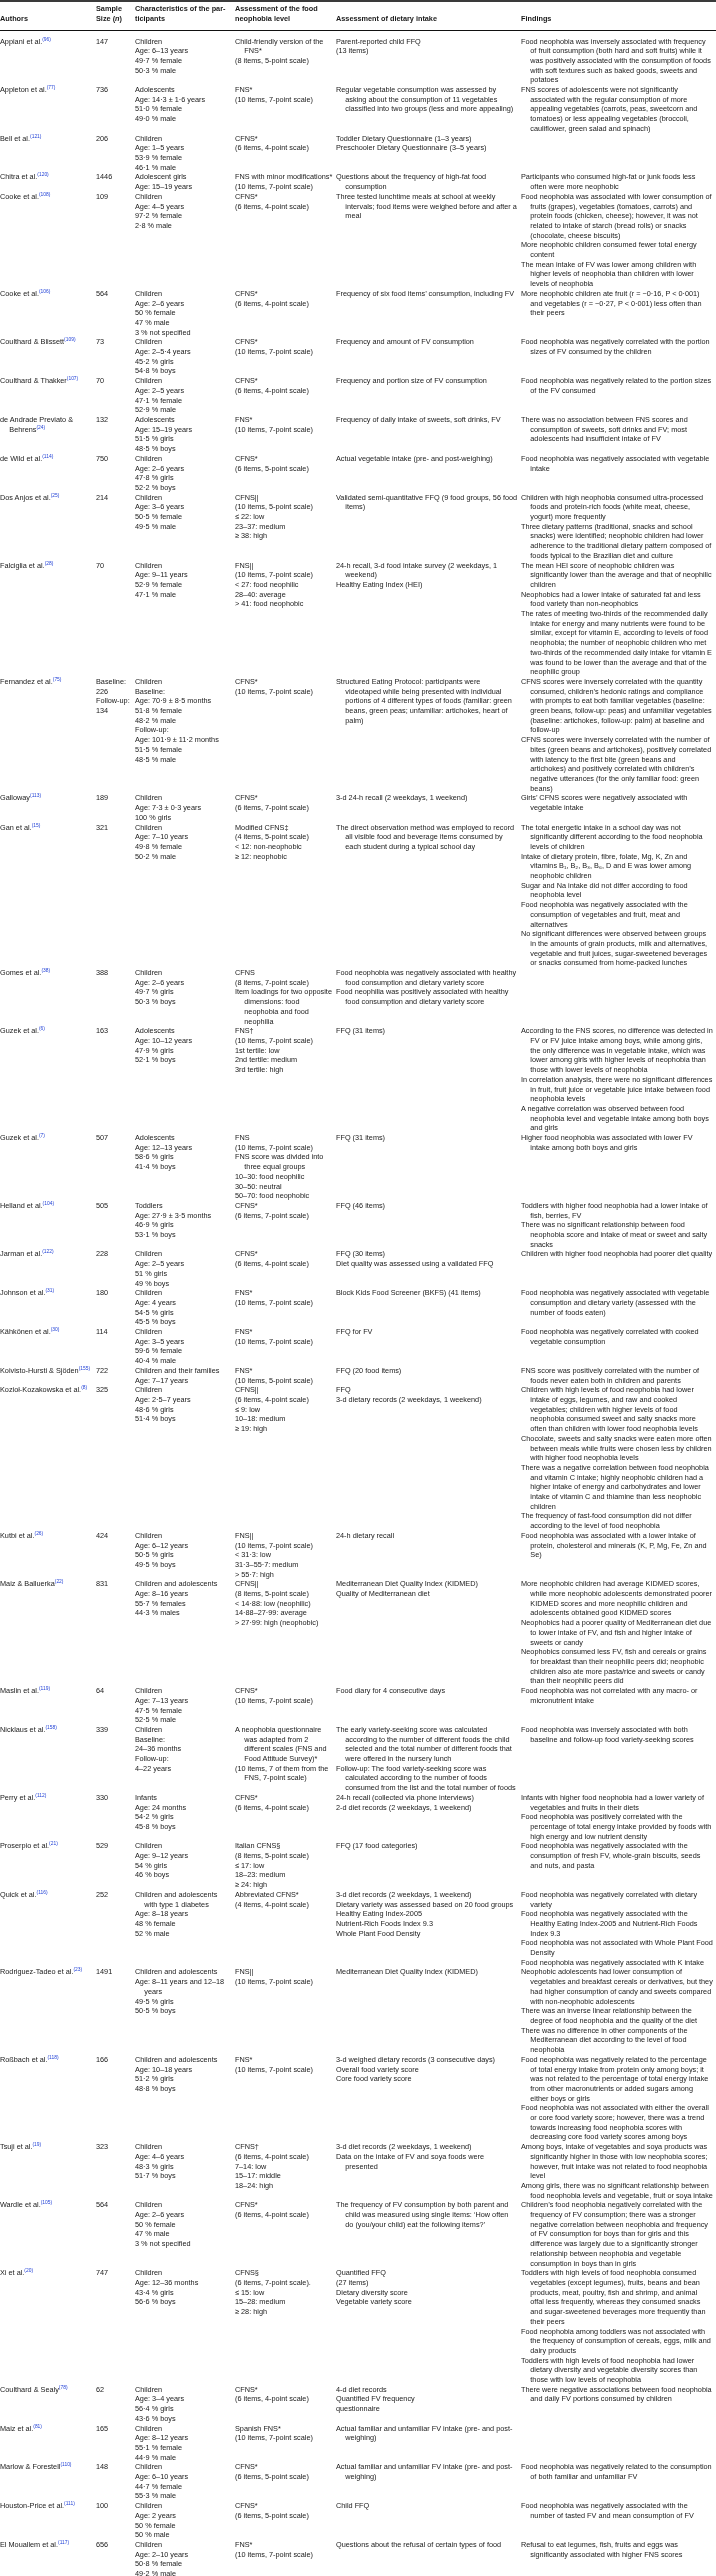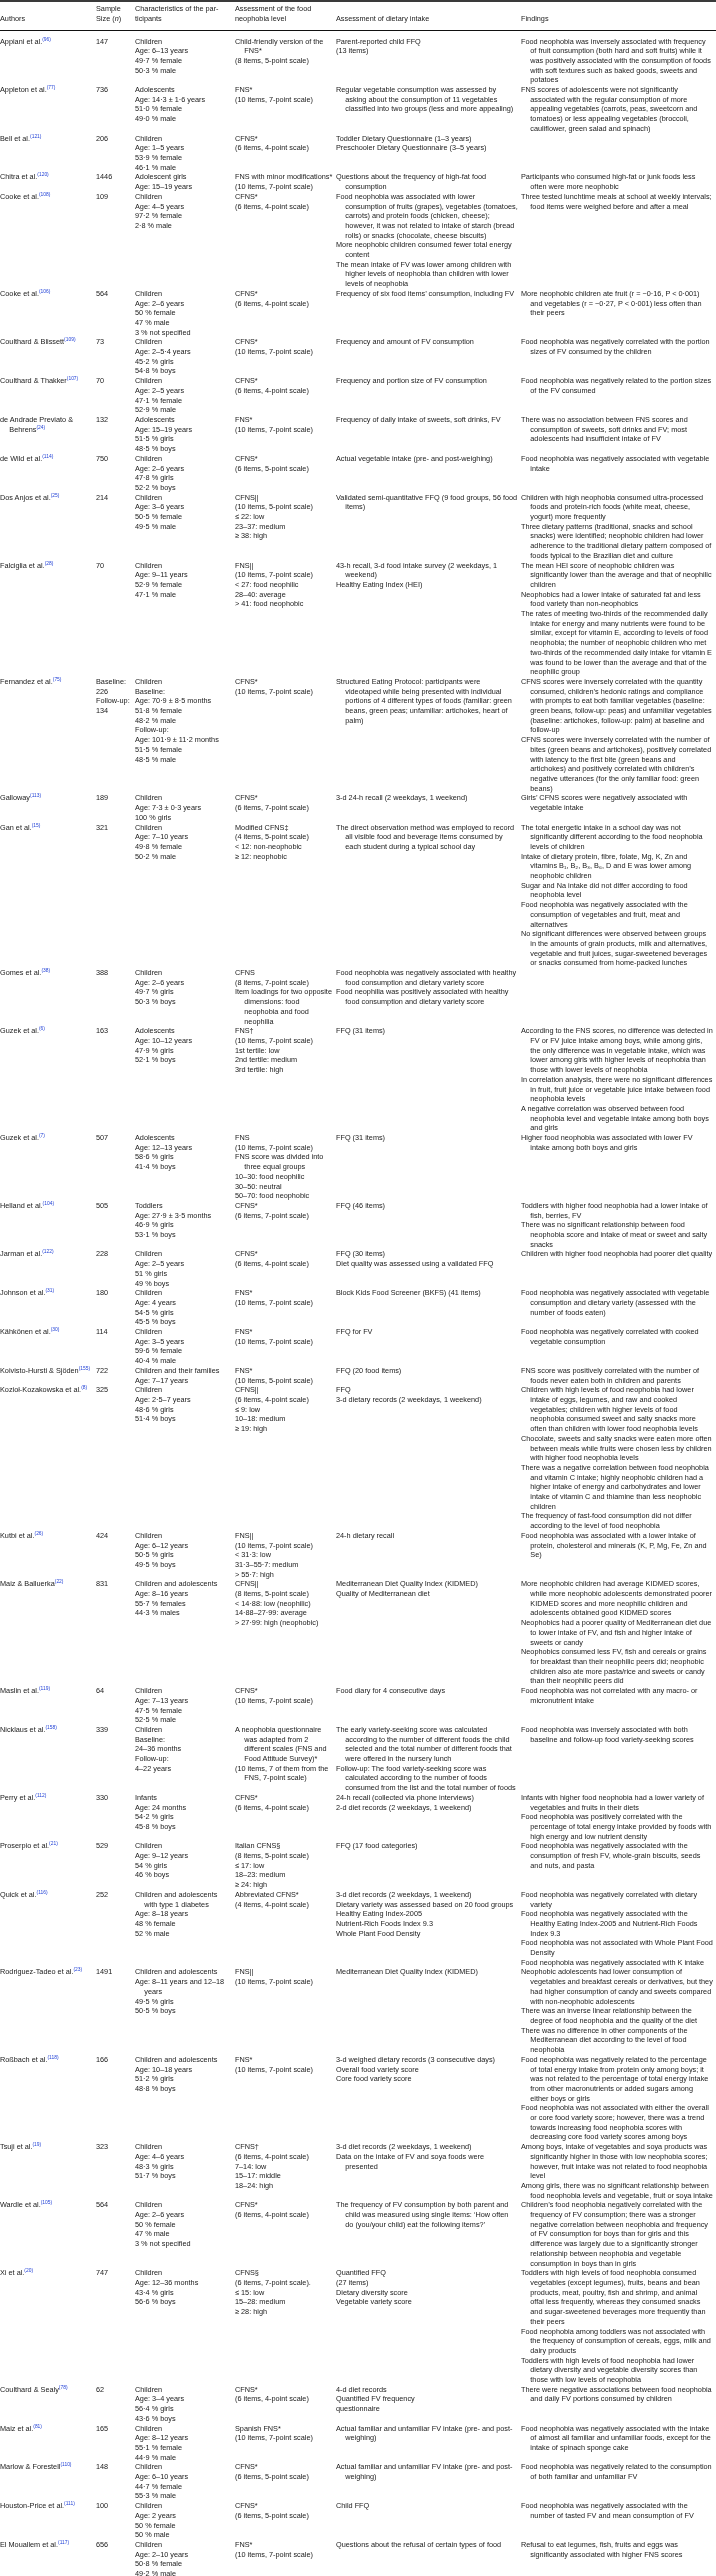--- a/index.html
+++ b/index.html
@@ -20,21 +20,21 @@
     display: grid;
     grid-template-columns: 96px 39px 100px 101px 185px 195px;
     padding-bottom: 0px;
   }
   .header {
     border-bottom: 1px solid #111111;
     padding-top: 2.1px;
     padding-bottom: 6.2px;
     align-items: end;
   }
-  .header .cell { line-height: 9.8px; }
+  .header .cell { line-height: 9.8px; font-weight: bold; }
   .body-wrap { padding-top: 5.7px; padding-bottom: 5.2px; }
   .cell { padding-right: 3.1px; box-sizing: border-box; }
   .line {
     display: block;
     padding-left: 9.3px;
     text-indent: -9.3px;
   }
   .sup {
     font-size: 4.9px;
     vertical-align: super;
@@ -177,26 +177,26 @@
           <span class="line">Children</span>
           <span class="line">Age: 4–5 years</span>
           <span class="line">97·2 % female</span>
           <span class="line">2·8 % male</span>
         </div>
         <div class="cell">
           <span class="line">CFNS*</span>
           <span class="line">(6 items, 4-point scale)</span>
         </div>
         <div class="cell">
+          <span class="line">Three tested lunchtime meals at school at weekly intervals; food items were weighed before and after a meal</span>
+        </div>
+        <div class="cell">
           <span class="line">Food neophobia was associated with lower consumption of fruits (grapes), vegetables (tomatoes, carrots) and protein foods (chicken, cheese); however, it was not related to intake of starch (bread rolls) or snacks (chocolate, cheese biscuits)</span>
           <span class="line">More neophobic children consumed fewer total energy content</span>
           <span class="line">The mean intake of FV was lower among children with higher levels of neophobia than children with lower levels of neophobia</span>
-        </div>
-        <div class="cell">
-          <span class="line">Three tested lunchtime meals at school at weekly intervals; food items were weighed before and after a meal</span>
         </div>
       </div>
       <div class="row">
         <div class="cell">
           <span class="line"><span>Cooke</span> <span class="etal">et al.</span><span class="sup">(106)</span></span>
         </div>
         <div class="cell">
           <span class="line">564</span>
         </div>
         <div class="cell">
@@ -355,21 +355,21 @@
           <span class="line">47·1 % male</span>
         </div>
         <div class="cell">
           <span class="line">FNS||</span>
           <span class="line">(10 items, 7-point scale)</span>
           <span class="line">&lt; 27: food neophilic</span>
           <span class="line">28–40: average</span>
           <span class="line">&gt; 41: food neophobic</span>
         </div>
         <div class="cell">
-          <span class="line">43-h recall, 3-d food intake survey (2 weekdays, 1 weekend)</span>
+          <span class="line">24-h recall, 3-d food intake survey (2 weekdays, 1 weekend)</span>
           <span class="line">Healthy Eating Index (HEI)</span>
         </div>
         <div class="cell">
           <span class="line">The mean HEI score of neophobic children was significantly lower than the average and that of neophilic children</span>
           <span class="line">Neophobics had a lower intake of saturated fat and less food variety than non-neophobics</span>
           <span class="line">The rates of meeting two-thirds of the recommended daily intake for energy and many nutrients were found to be similar, except for vitamin E, according to levels of food neophobia; the number of neophobic children who met two-thirds of the recommended daily intake for vitamin E was found to be lower than the average and that of the neophilic group</span>
         </div>
       </div>
       <div class="row">
         <div class="cell">
@@ -1057,23 +1057,20 @@
           <span class="line">55·1 % female</span>
           <span class="line">44·9 % male</span>
         </div>
         <div class="cell">
           <span class="line">Spanish FNS*</span>
           <span class="line">(10 items, 7-point scale)</span>
         </div>
         <div class="cell">
           <span class="line">Actual familiar and unfamiliar FV intake (pre- and post-weighing)</span>
         </div>
-        <div class="cell">
-          <span class="line">Food neophobia was negatively associated with the intake of almost all familiar and unfamiliar foods, except for the intake of spinach sponge cake</span>
-        </div>
       </div>
       <div class="row">
         <div class="cell">
           <span class="line"><span>Marlow &amp; Forestell</span><span class="sup">(110)</span></span>
         </div>
         <div class="cell">
           <span class="line">148</span>
         </div>
         <div class="cell">
           <span class="line">Children</span>

